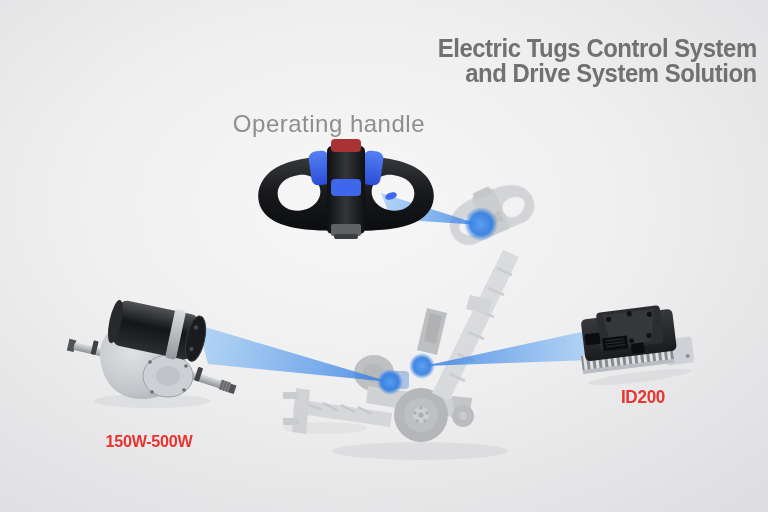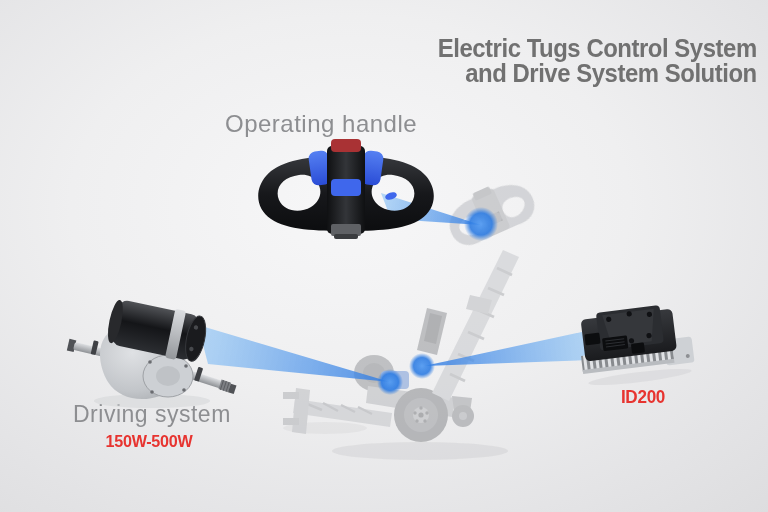--- a/index.html
+++ b/index.html
@@ -3,21 +3,21 @@
 <meta charset="utf-8">
 <style>
   html,body{margin:0;padding:0;background:#cfcfd1;}
   .stage{
     position:relative;width:768px;height:512px;overflow:hidden;
     font-family:"Liberation Sans",sans-serif;
     background:radial-gradient(ellipse 620px 420px at 44% 40%, #f7f7f8 0%, #efeff0 45%, #e4e4e6 78%, #dddddf 100%);
     padding-left:27px;
   }
   .stage svg{position:absolute;left:0;top:0;}
-  .label{position:absolute;color:#8d8e91;letter-spacing:.5px;text-align:left;white-space:nowrap;}
+  .label{position:absolute;color:#8d8e91;letter-spacing:.5px;text-align:right;white-space:nowrap;}
   .title{
     position:absolute;top:36px;right:38px;text-align:right;
     color:#717171;font-weight:bold;font-size:26px;line-height:25px;
     letter-spacing:-.5px;transform:scaleX(.92);transform-origin:right top;white-space:nowrap;
   }
   .red{
     position:absolute;color:#e73430;font-weight:bold;text-align:center;
     letter-spacing:-.3px;white-space:nowrap;transform:scaleX(.95);
   }
   .lbl-operating{left:225px;top:110px;width:200px;font-size:24px;}
@@ -30,21 +30,20 @@
 <body>
 
 <div class="stage">
 
   <div class="title">
     <div>Electric Tugs Control System</div>
     <div>and Drive System Solution</div>
   </div>
 
   <div class="label lbl-operating">Operating handle</div>
-  <div class="label lbl-driving">Driving system</div>
   <div class="red red-power">150W-500W</div>
   <div class="red red-model">ID200</div>
 
   <svg width="768" height="512" viewBox="0 0 768 512">
     <defs>
       <linearGradient id="bgrad1" gradientUnits="userSpaceOnUse" x1="382" y1="206" x2="481" y2="225">
         <stop offset="0" stop-color="#93c6f5" stop-opacity=".8"></stop>
           <stop offset="1" stop-color="#2b78e2" stop-opacity=".95"></stop>
       </linearGradient>
       <linearGradient id="bgrad2" gradientUnits="userSpaceOnUse" x1="202" y1="344" x2="390" y2="382">

